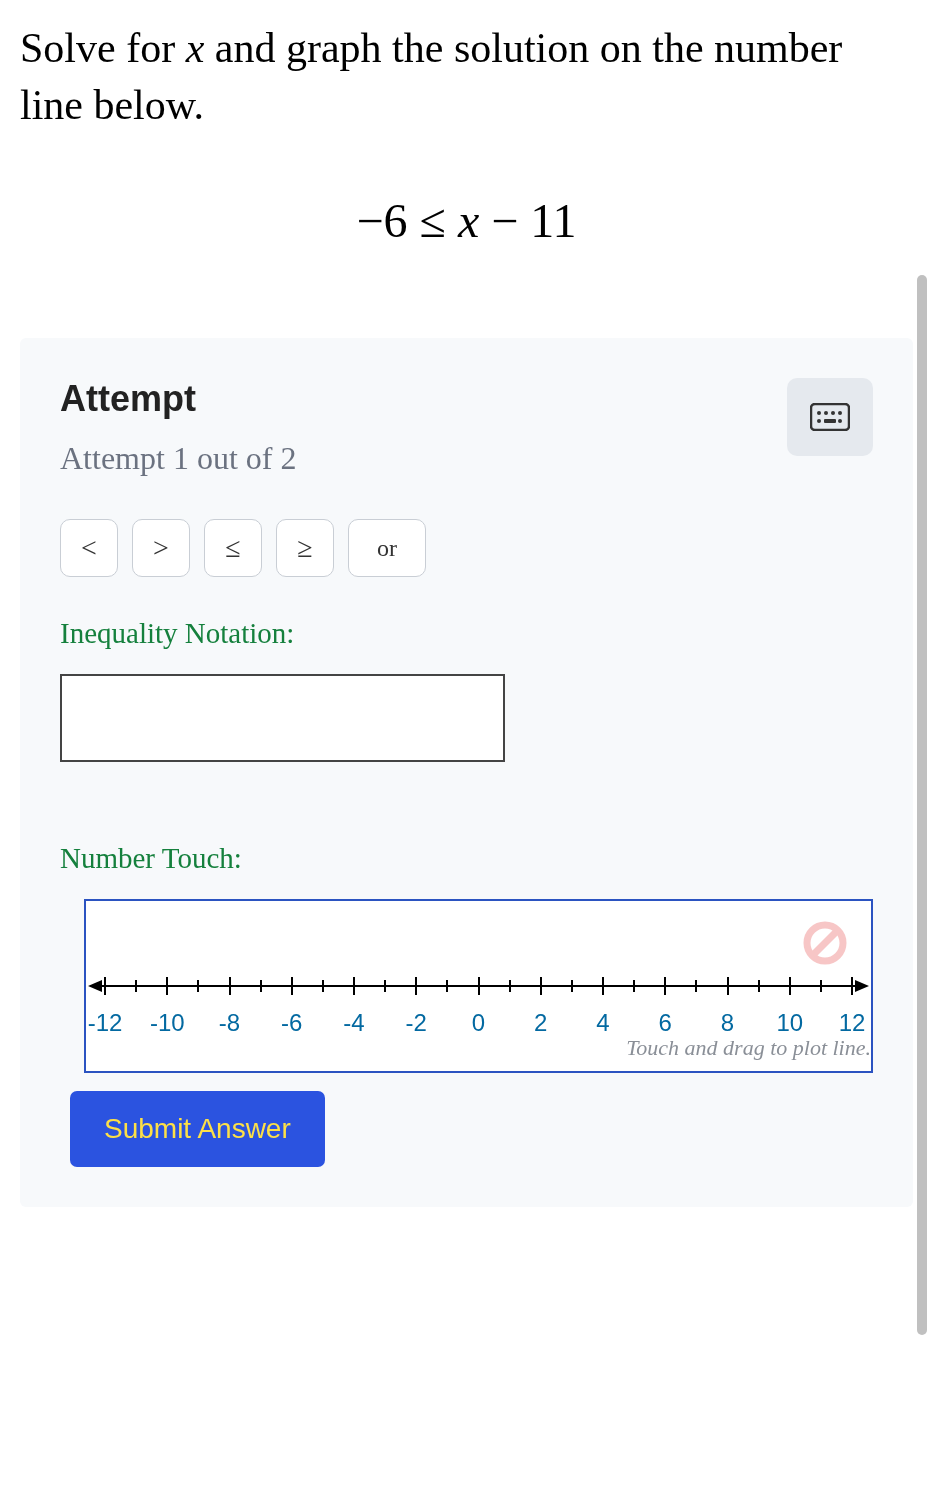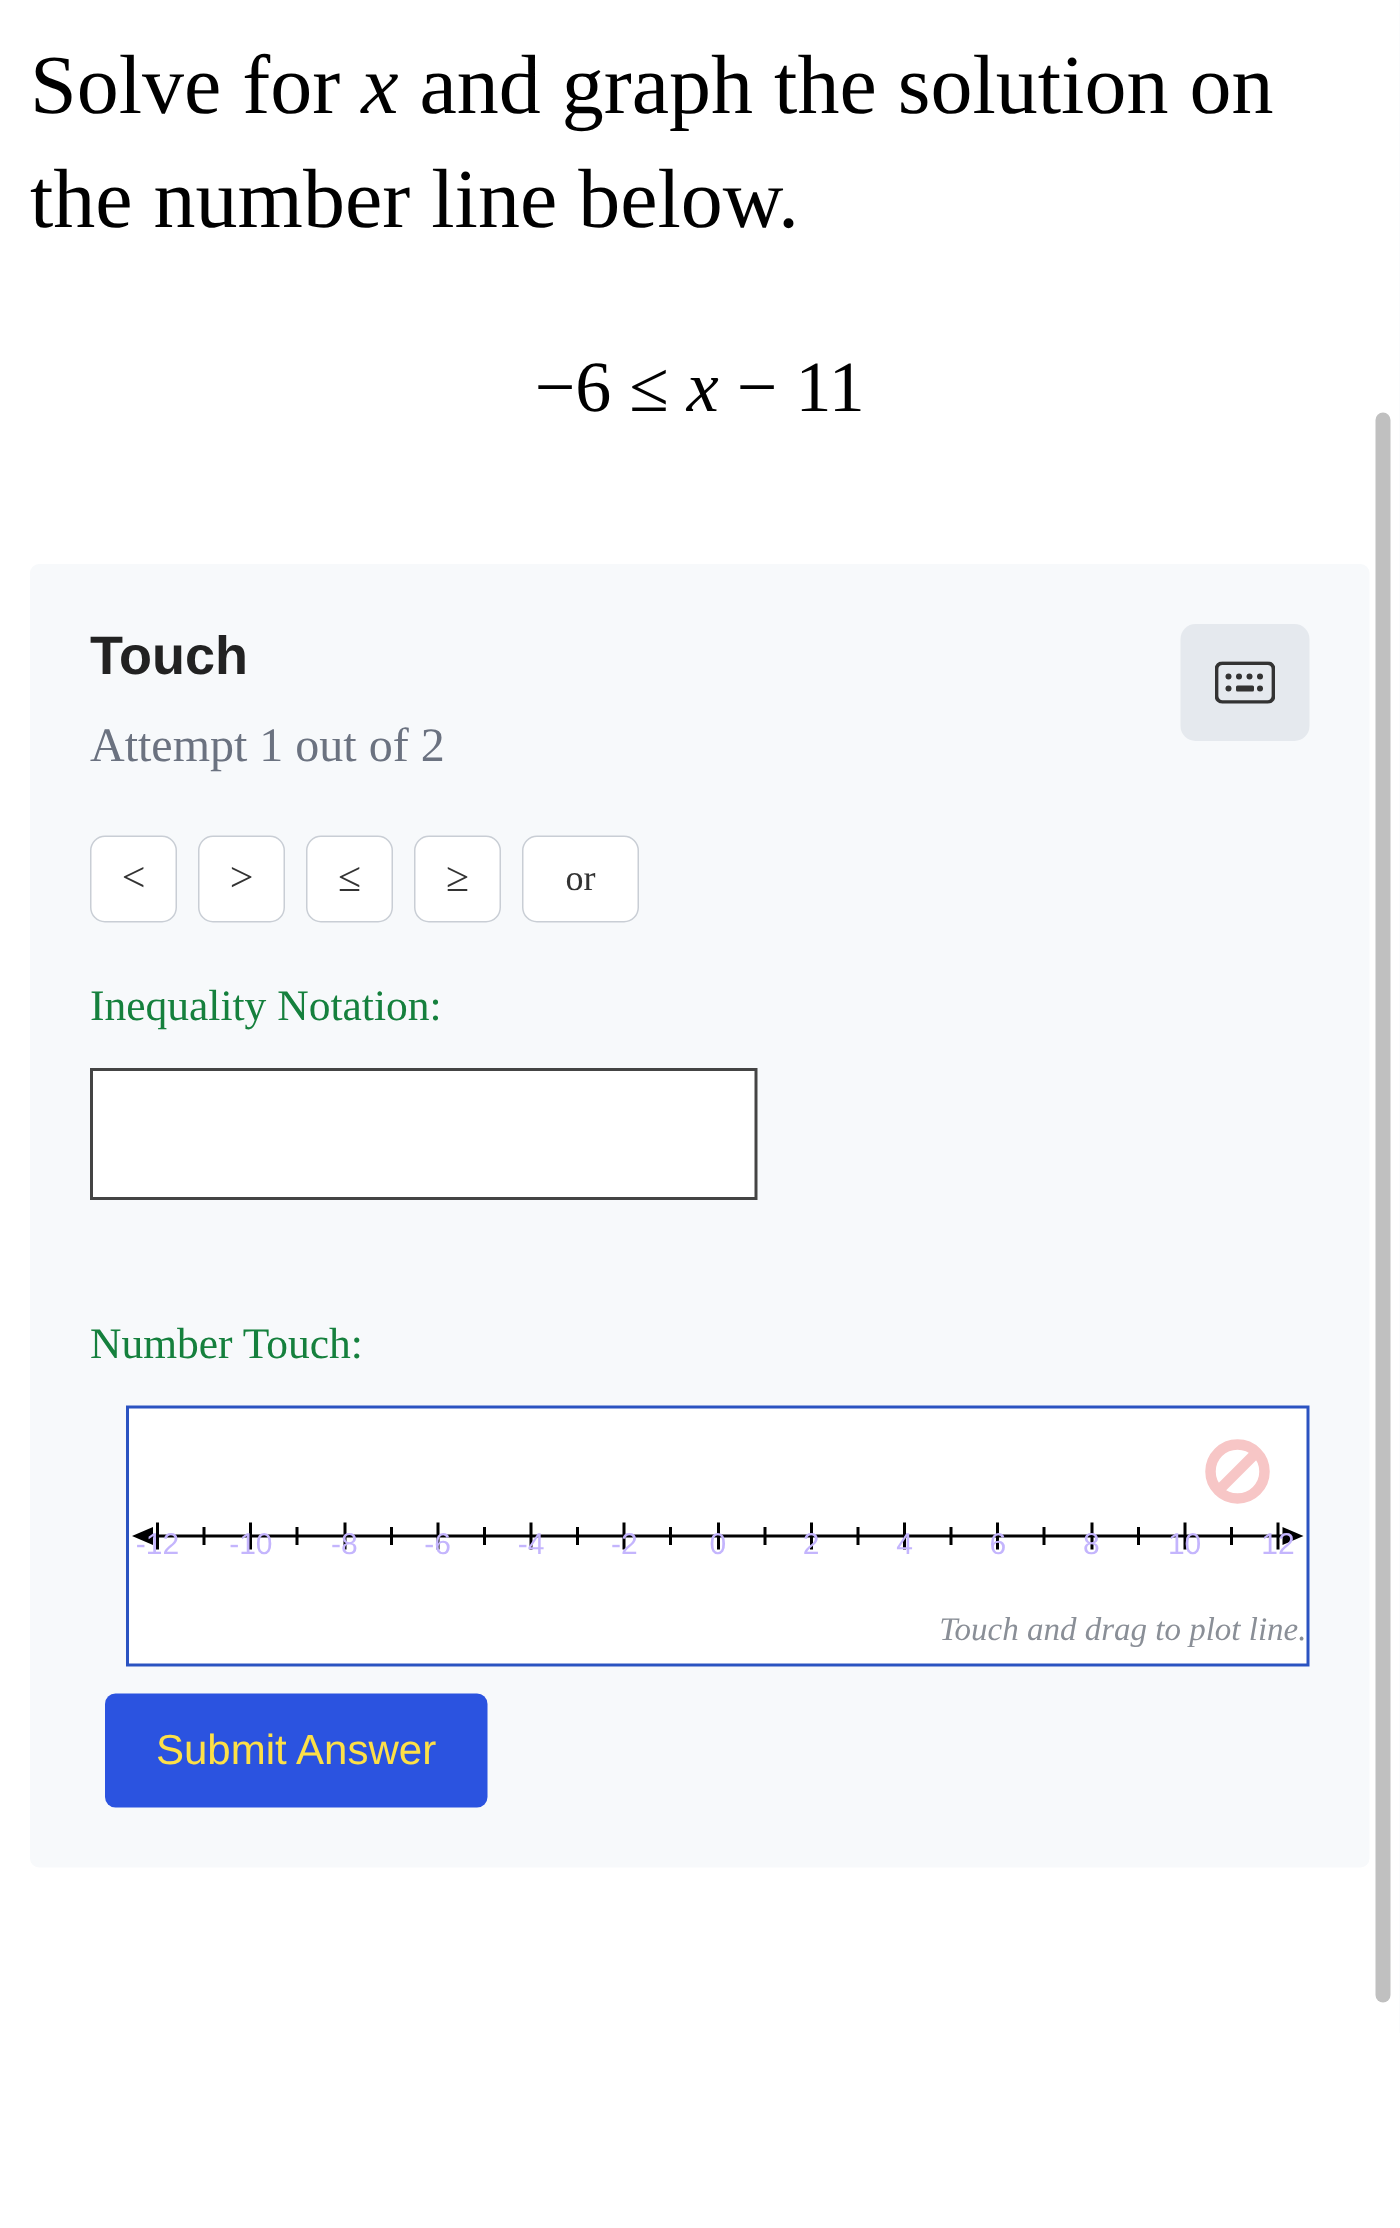--- a/index.html
+++ b/index.html
@@ -14,21 +14,21 @@
     .scrollbar {
       position: absolute;
       right: 6px;
       top: 275px;
       width: 10px;
       height: 1060px;
       background: #c0c0c0;
       border-radius: 5px;
     }
     .prompt {
-      font-size: 56px;
+      font-size: 42px;
       line-height: 1.35;
       color: #000;
       margin-bottom: 60px;
       padding-right: 60px;
     }
     .prompt .xvar {
       font-style: italic;
       font-family: 'Times New Roman', serif;
     }
     .equation {
@@ -165,26 +165,26 @@
       width: 2px;
       height: 18px;
       background: #000;
     }
     .tick.minor {
       height: 12px;
       top: 3px;
     }
     .tick .lbl {
       position: absolute;
-      top: 4px;
+      top: 32px;
       left: 50%;
       transform: translateX(-50%);
-      font-size: 20px;
+      font-size: 24px;
       font-family: Arial, sans-serif;
-      color: #c4b5fd;
+      color: #0369a1;
       white-space: nowrap;
     }
     .hint {
       position: absolute;
       bottom: 10px;
       left: 0;
       right: 0;
       text-align: right;
       font-size: 22px;
       color: #8a8f97;
@@ -225,21 +225,21 @@
       <circle cx="9" cy="10" r="2" fill="#333"></circle>
         <circle cx="16" cy="10" r="2" fill="#333"></circle>
         <circle cx="23" cy="10" r="2" fill="#333"></circle>
         <circle cx="30" cy="10" r="2" fill="#333"></circle>
       <circle cx="9" cy="18" r="2" fill="#333"></circle>
         <rect x="14" y="16" width="12" height="4" rx="1" fill="#333"></rect>
         <circle cx="30" cy="18" r="2" fill="#333"></circle>
     </svg>
   </div>
 
-  <div class="answer-title">Touch</div>
+  <div class="answer-title">Attempt</div>
   <div class="attempt">Attempt 1 out of 2</div>
 
   <div class="op-row">
     <div class="op-btn">&lt;</div>
     <div class="op-btn">&gt;</div>
     <div class="op-btn">≤</div>
     <div class="op-btn">≥</div>
     <div class="op-btn ortxt">or</div>
   </div>
 

